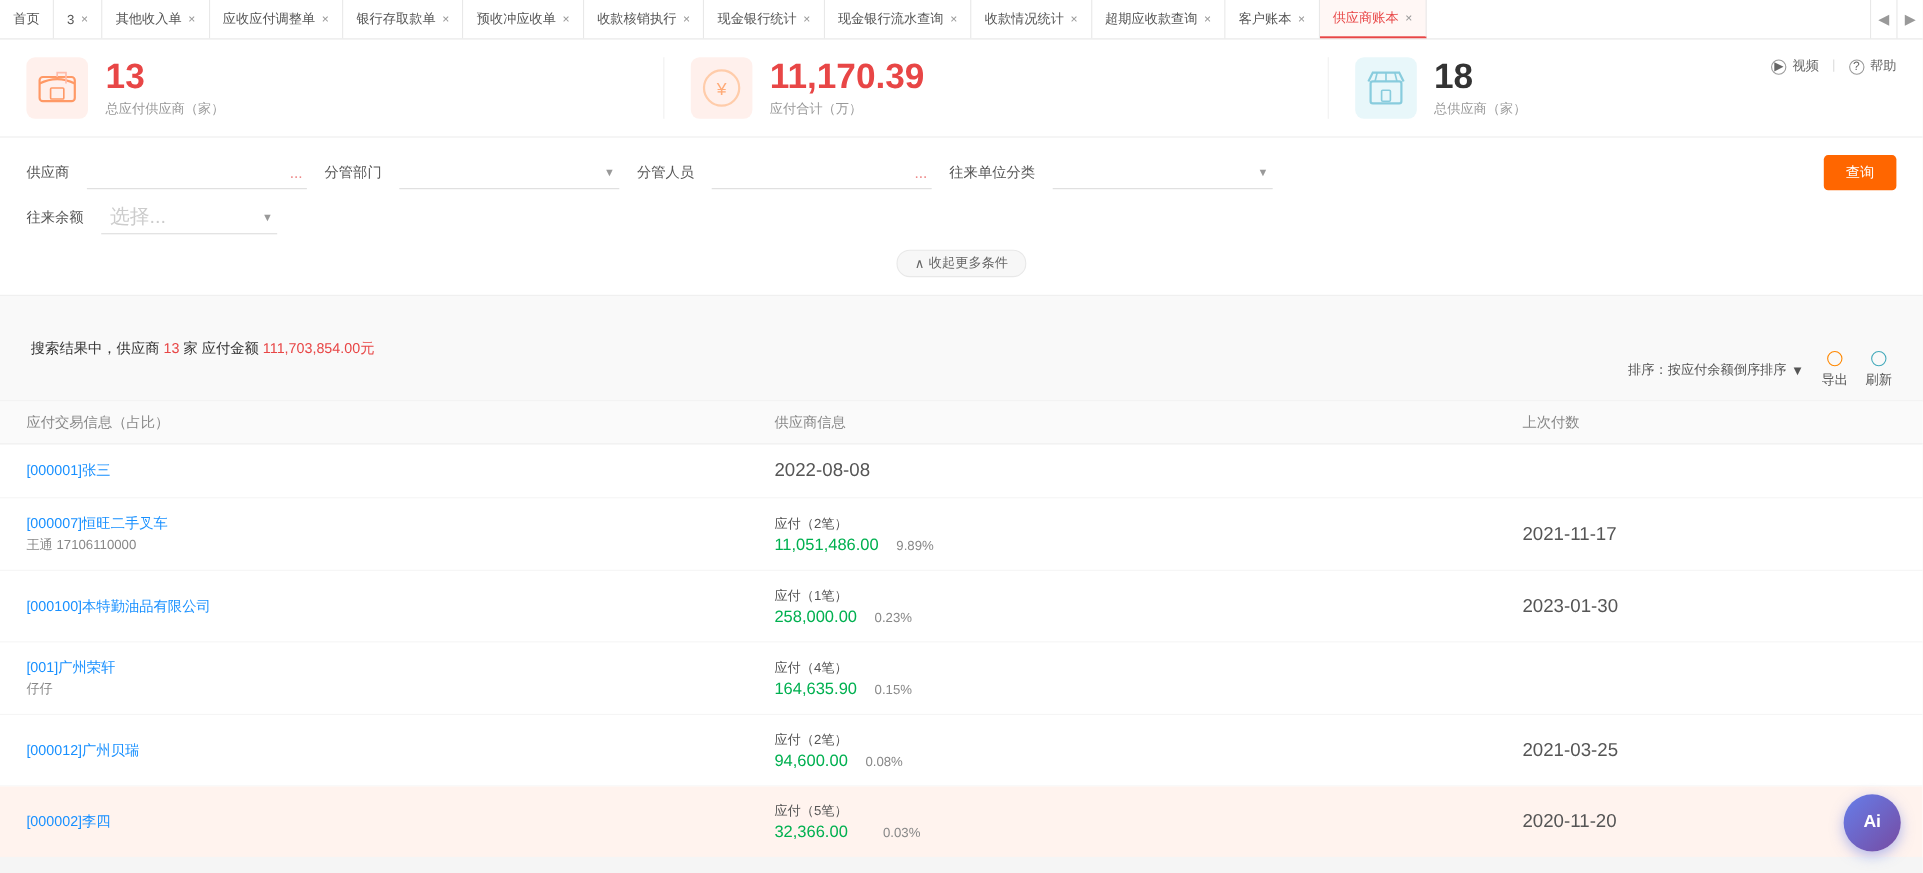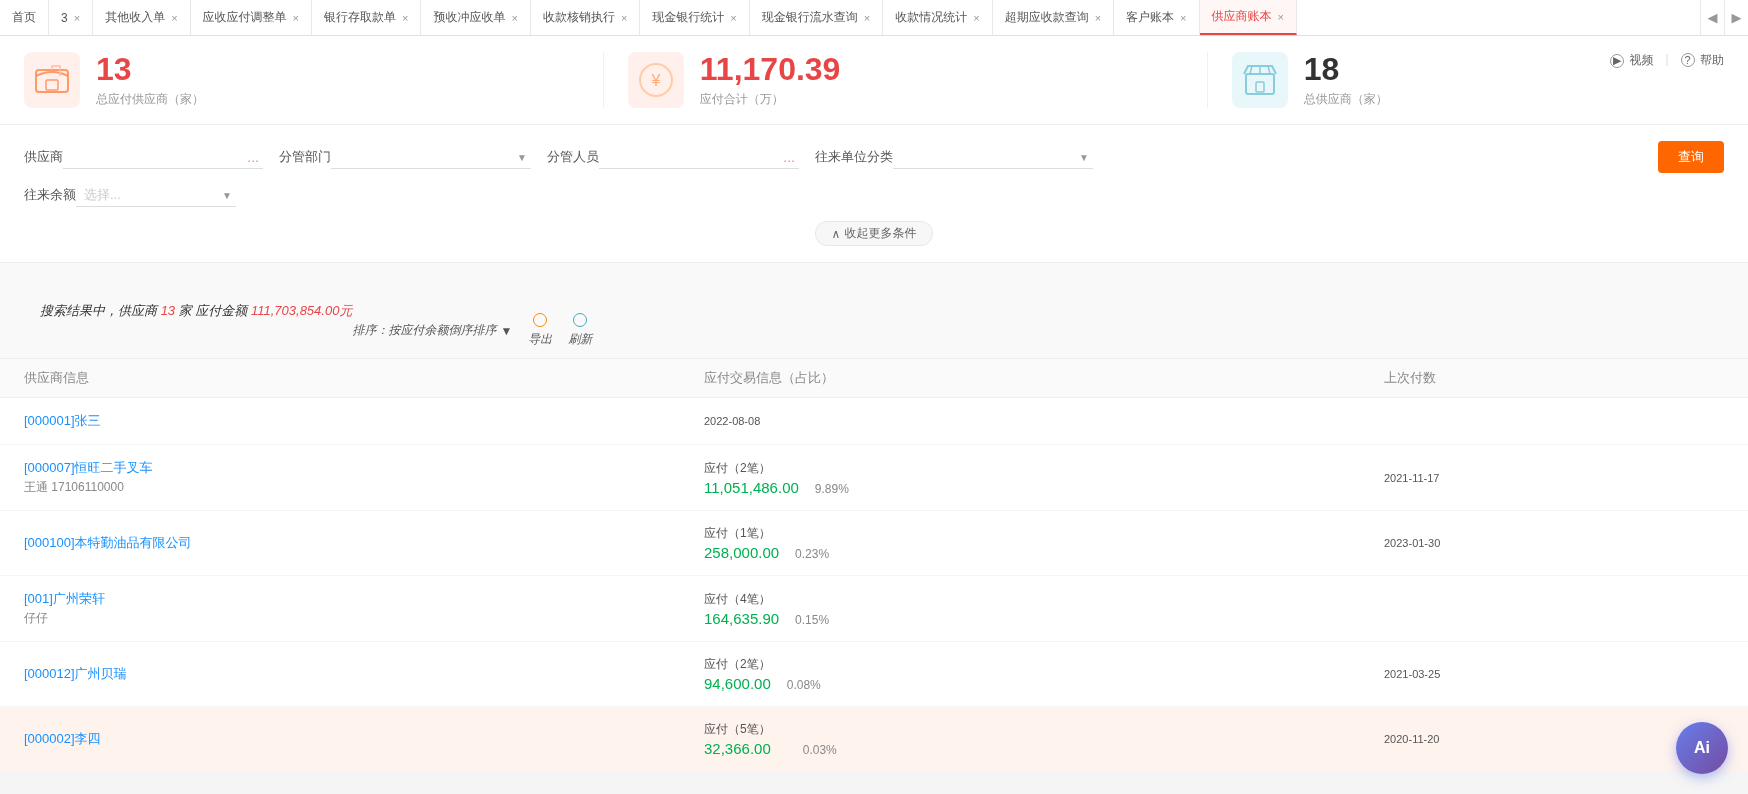--- a/index.html
+++ b/index.html
@@ -46,24 +46,24 @@
       display: flex; gap: 12px; font-size: 12px; color: #666;
     }
     .top-right-links span { cursor: pointer; }
     .top-right-links .divider { color: #ddd; }
 
     
     .filter-area {
       background: #fff; padding: 16px 24px 8px; border-bottom: 1px solid #eee;
     }
     .filter-row { display: flex; align-items: center; gap: 16px; margin-bottom: 10px; flex-wrap: wrap; }
-    .filter-item { display: flex; align-items: center; gap: 0; }
+    .filter-item { display: flex; align-items: center; gap: 16px; }
     .filter-label { font-size: 13px; color: #555; white-space: nowrap; }
     .filter-input {
-      border: none; border-bottom: 1px solid #ddd; padding: 4px 8px; font-size: 13px;
+      border: none; border-bottom: 1px solid #ddd; padding: 4px 8px; font-size: 18px;
       color: #333; outline: none; background: transparent; min-width: 160px;
     }
     .filter-input::placeholder { color: #ccc; }
     .filter-with-arrow { position: relative; display: inline-flex; align-items: center; }
     .filter-with-arrow .arrow-down {
       position: absolute; right: 4px; color: #999; font-size: 10px; pointer-events: none;
     }
     .filter-with-dots { position: relative; display: inline-flex; align-items: center; }
     .filter-with-dots .dots {
       position: absolute; right: 4px; color: #e88; font-size: 14px; pointer-events: none; cursor: pointer;
@@ -76,22 +76,22 @@
       text-align: center; padding: 4px 0 8px;
     }
     .collapse-btn {
       display: inline-flex; align-items: center; gap: 4px;
       background: #f7f7f7; border: 1px solid #e8e8e8; border-radius: 12px;
       padding: 3px 16px; font-size: 12px; color: #666; cursor: pointer;
     }
 
     
     .result-bar {
-      display: flex; align-items: center; justify-content: flex-start;
-      padding: 10px 40px; background: #f9f9f9; border-bottom: 1px solid #eee; font-size: 13px; font-style: italic;
+      display: flex; align-items: center; justify-content: space-between;
+      padding: 10px 28px; background: #f9f9f9; border-bottom: 1px solid #eee; font-size: 13px;
     }
     .result-info { color: #555; }
     .result-info span { color: #333; font-weight: 500; }
     .result-actions { display: flex; align-items: center; gap: 16px; font-size: 12px; color: #555; margin-top: 40px; }
     .sort-btn { display: flex; align-items: center; gap: 4px; cursor: pointer; color: #555; }
     .action-btn { display: flex; align-items: center; gap: 4px; cursor: pointer; color: #555; flex-direction: column; }
     .action-icon { width: 14px; height: 14px; border-radius: 50%; border: 1.5px solid #ff8800; display: inline-block; }
     .action-icon.blue { border-color: #4ab; }
 
     
@@ -106,21 +106,21 @@
       padding: 14px 24px; border-bottom: 1px solid #f5f5f5;
       align-items: center;
     }
     .table-row.highlighted { background: #fff3ee; }
     .supplier-name { color: #1890ff; cursor: pointer; font-size: 13px; text-decoration: none; }
     .supplier-sub { font-size: 12px; color: #888; margin-top: 2px; }
     .tx-label { font-size: 12px; color: #555; }
     .tx-amount { font-size: 15px; color: #00b050; font-weight: 500; margin-top: 2px; cursor: pointer; }
     .tx-pct { font-size: 12px; color: #888; margin-left: 12px; }
     .tx-row { display: flex; align-items: baseline; gap: 0; }
-    .last-pay { font-size: 11px; color: #555; }
+    .last-pay { font-size: 17px; color: #555; }
 
     
     .table-container { overflow-y: auto; max-height: 480px; }
     .table-container::-webkit-scrollbar { width: 6px; }
     .table-container::-webkit-scrollbar-thumb { background: #ddd; border-radius: 3px; }
 
     
     .ai-badge {
       position: fixed; bottom: 20px; right: 20px;
       width: 52px; height: 52px; border-radius: 50%;
@@ -324,22 +324,22 @@
     </div>
     <div class="action-btn">
       <span class="action-icon blue"></span>
       <span>刷新</span>
     </div>
   </div>
 </div>
 
 <div class="data-table">
   <div class="table-header">
+    <span>应付交易信息（占比）</span>
     <span>供应商信息</span>
-    <span>应付交易信息（占比）</span>
     <span>上次付数</span>
   </div>
   <div class="table-container" id="table-body">
 
   <div class="table-row">
       <div>
         <a class="supplier-name">[000001]张三</a>
         
       </div>
       <div class="last-pay">2022-08-08</div>

